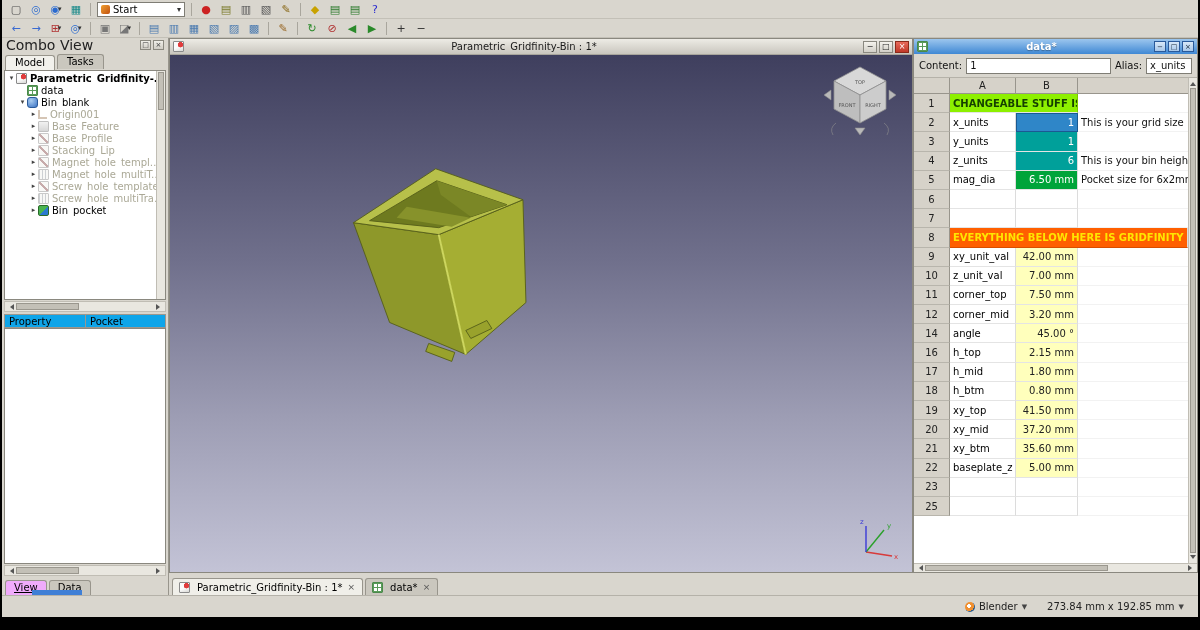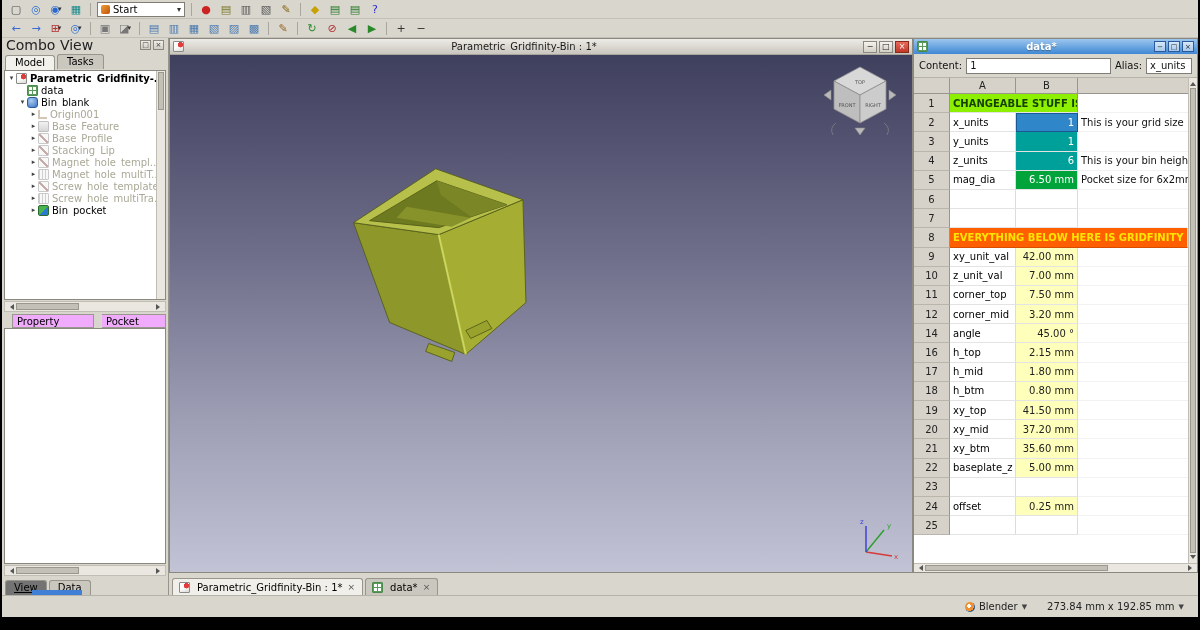--- a/index.html
+++ b/index.html
@@ -50,27 +50,27 @@
   .ti-pocket{background:linear-gradient(135deg,#49b44f 50%,#2a7ad0 50%);border:1px solid #2a6a2a;border-radius:2px;}
   .tree-vscroll{position:absolute;right:0;top:0;bottom:0;width:9px;background:#e9e7e0;border-left:1px solid #c0bdb4;}
   .tree-vscroll .thumb{position:absolute;left:1px;right:1px;top:1px;height:38px;background:#c3c0b7;border:1px solid #9a978e;}
   .hscroll{height:11px;margin:1px 2px;background:#e9e7e0;border:1px solid #c0bdb4;display:flex;align-items:center;}
   .hs-btn{width:11px;height:9px;display:flex;align-items:center;justify-content:center;flex:none;}
   .tri-l{width:0;height:0;border:3px solid transparent;border-right:4px solid #555;}
   .tri-r{width:0;height:0;border:3px solid transparent;border-left:4px solid #555;}
   .hs-track{flex:1;position:relative;height:100%;}
   .hs-thumb{position:absolute;left:0;top:1px;bottom:1px;width:46%;background:#c3c0b7;border:1px solid #9a978e;}
   .prop-header{height:14px;display:flex;font-size:10px;margin:1px 2px 0;}
-  .ph-cell{background:#f0abfc;border:1px solid #9a978e;border-left:none;padding:0 4px;display:flex;align-items:center;margin-left:8px;}
+  .ph-cell{background:#0ea5e9;border:1px solid #9a978e;border-left:none;padding:0 4px;display:flex;align-items:center;}
   .ph-cell:first-child{border-left:1px solid #9a978e;width:82px;flex:none;}
   .ph-cell:last-child{flex:1;}
   .prop-body{flex:1;background:#fff;border:1px solid #8a887f;margin:0 2px;}
   .cv-bottom-tabs{height:18px;display:flex;align-items:flex-end;padding-left:3px;gap:2px;}
   .cvb-tab{font-size:10px;padding:1px 8px 2px;border:1px solid #98958c;border-bottom:none;border-radius:3px 3px 0 0;background:#cac7be;}
-  .cvb-tab.active{background:#737373;text-decoration:underline;}
+  .cvb-tab.active{background:#f0abfc;text-decoration:underline;}
   .blue-indicator{position:absolute;left:30px;bottom:0;width:50px;height:5px;background:#3f7fd6;}
 
   
   .center{flex:1;display:flex;flex-direction:column;min-width:0;justify-content:space-between;}
   .vp-window{flex:1;border:1px solid #8a887f;display:flex;flex-direction:column;min-height:0;}
   .vp-titlebar{height:16px;flex:none;background:linear-gradient(#edebe5,#c9c6be);display:flex;align-items:center;
     font-size:10px;padding:0 3px;border-bottom:1px solid #a8a59c;}
   .vp-title{flex:1;text-align:center;color:#1a1a1a;overflow:hidden;white-space:nowrap;}
   .wbtn{width:14px;height:12px;border:1px solid #8a887f;background:linear-gradient(#f4f2ec,#d2cfc7);
     display:flex;align-items:center;justify-content:center;font-size:8px;margin-left:2px;color:#222;}
@@ -513,26 +513,20 @@
                 <div class="cb b-yellow">5.00 mm</div>
                 <div class="cnote"></div>
               </div>
               <div class="srow">
                 <div class="rn">23</div>
                 <div class="ca"></div>
                 <div class="cb"></div>
                 <div class="cnote"></div>
               </div>
               <div class="srow">
-                <div class="rn">24</div>
-                <div class="ca">offset</div>
-                <div class="cb b-yellow">0.25 mm</div>
-                <div class="cnote"></div>
-              </div>
-              <div class="srow">
                 <div class="rn">25</div>
                 <div class="ca"></div>
                 <div class="cb"></div>
                 <div class="cnote"></div>
               </div>
             </div>
           <div class="sp-vscroll">
             <div class="va" style="top:0">
                 <div class="tri-u"></div>
               </div>

